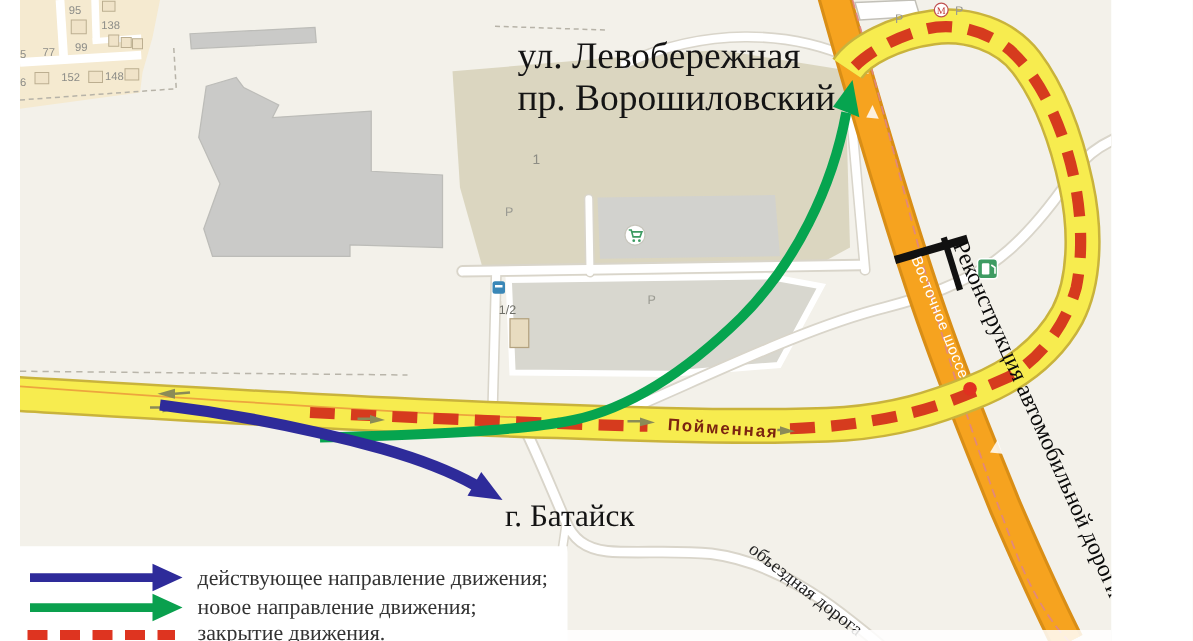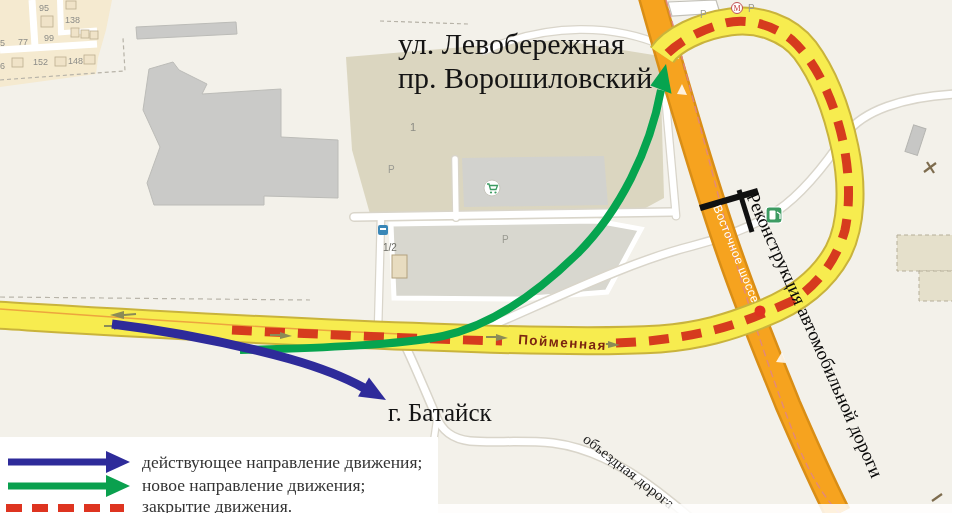--- a/index.html
+++ b/index.html
@@ -1,17 +1,17 @@
 <!DOCTYPE html>
 <html><head>
 <meta charset="utf-8">
 <style>
   html,body{margin:0;padding:0;background:#ffffff;}
-  .stage{position:relative;width:952px;height:513px;overflow:hidden;
-         background:#f3f1ea;font-family:"Liberation Sans",sans-serif;}
+  .stage{position:relative;width:873px;height:513px;overflow:hidden;
+         background:#f3f1ea;font-family:"Liberation Sans",sans-serif;margin-left:16px;}
   .stage svg{position:absolute;left:0;top:0;display:block;}
   text{user-select:none;}
   .serif{font-family:"Liberation Serif","DejaVu Serif",serif;}
   .sans{font-family:"Liberation Sans","DejaVu Sans",sans-serif;}
 </style>
 </head>
 <body>
 
 <div class="stage">
 <svg width="954" height="513" viewBox="0 0 954 513">

